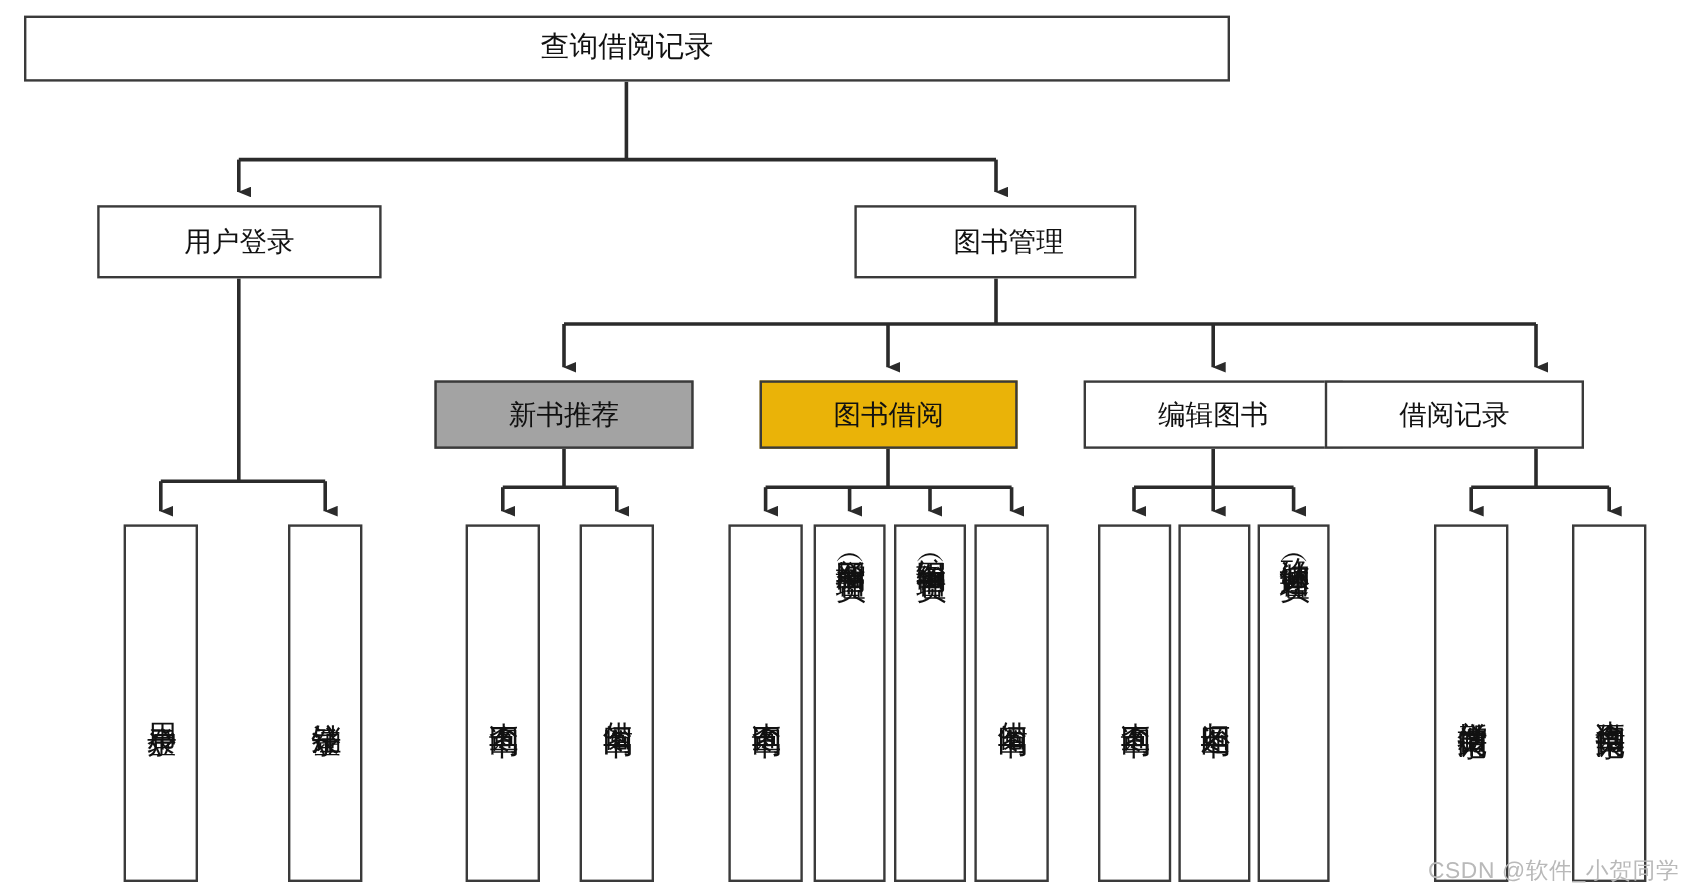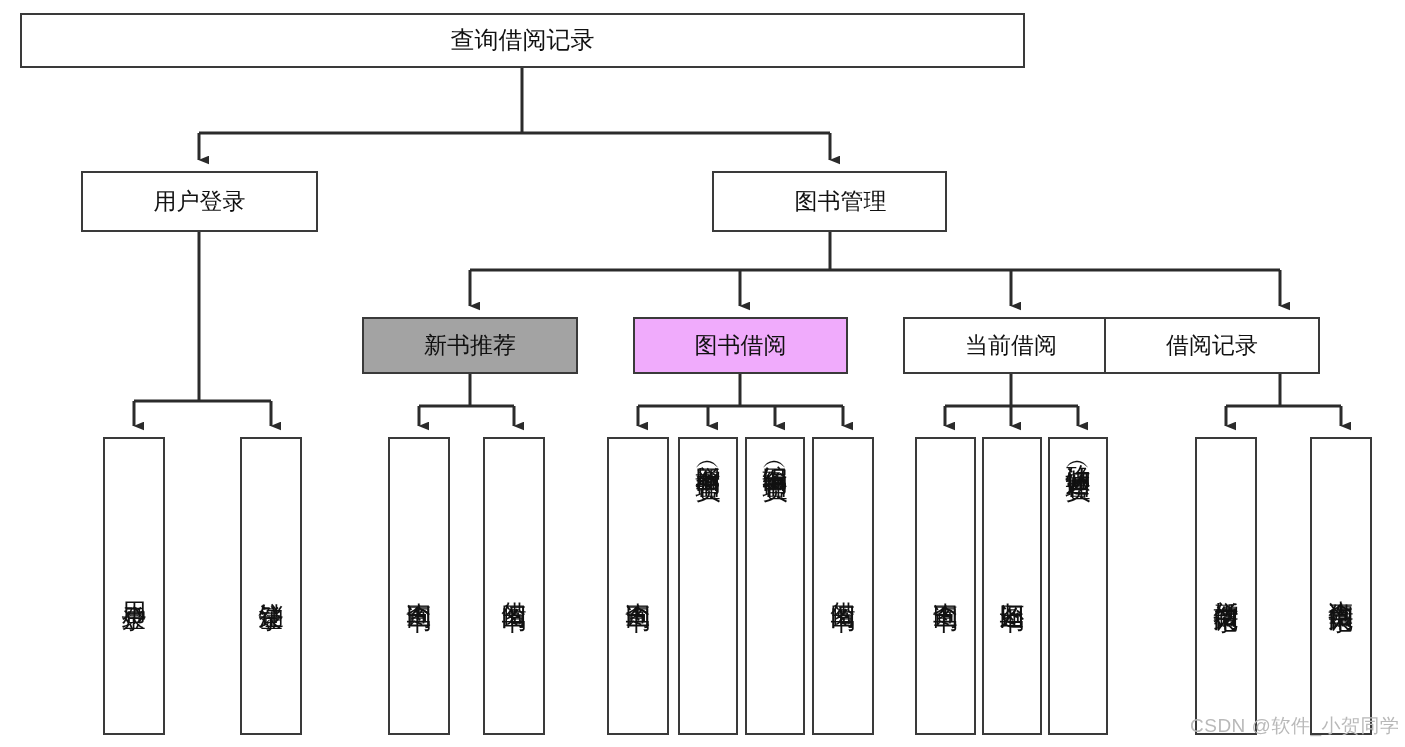--- a/index.html
+++ b/index.html
@@ -139,25 +139,25 @@
   <div class="node horizontal" style="left: 81px; top: 171px; width: 237px; height: 61px; border-color: rgb(58, 58, 58); background: rgb(255, 255, 255); color: rgb(17, 17, 17);">
     <span class="lbl">用户登录</span>
   </div>
   <div class="node horizontal" style="left: 712px; top: 171px; width: 235px; height: 61px; border-color: rgb(58, 58, 58); background: rgb(255, 255, 255); color: rgb(17, 17, 17); padding-left: 22px;">
     <span class="lbl">图书管理</span>
   </div>
 
   <div class="node horizontal" style="left: 362px; top: 317px; width: 216px; height: 57px; border-color: rgb(58, 58, 58); background: #a3a3a3; color: rgb(17, 17, 17);">
     <span class="lbl">新书推荐</span>
   </div>
-  <div class="node horizontal" style="left: 633px; top: 317px; width: 215px; height: 57px; border-color: rgb(58, 58, 58); background: #f0abfc; color: rgb(17, 17, 17);">
+  <div class="node horizontal" style="left: 633px; top: 317px; width: 215px; height: 57px; border-color: rgb(58, 58, 58); background: #eab308; color: rgb(17, 17, 17);">
     <span class="lbl">图书借阅</span>
   </div>
   <div class="node horizontal" style="left: 903px; top: 317px; width: 216px; height: 57px; border-color: rgb(58, 58, 58); background: rgb(255, 255, 255); color: rgb(17, 17, 17);">
-    <span class="lbl">当前借阅</span>
+    <span class="lbl">编辑图书</span>
   </div>
   <div class="node horizontal" style="left: 1104px; top: 317px; width: 216px; height: 57px; border-color: rgb(58, 58, 58); background: rgb(255, 255, 255); color: rgb(17, 17, 17);">
     <span class="lbl">借阅记录</span>
   </div>
 
   <div class="node vertical mid" style="left: 103px; top: 437px; width: 62px; height: 298px; border-color: rgb(58, 58, 58); background: rgb(255, 255, 255); color: rgb(17, 17, 17);">
     <span class="lbl">用户登录</span>
   </div>
   <div class="node vertical mid" style="left: 240px; top: 437px; width: 62px; height: 298px; border-color: rgb(58, 58, 58); background: rgb(255, 255, 255); color: rgb(17, 17, 17);">
     <span class="lbl">注销登录</span>

